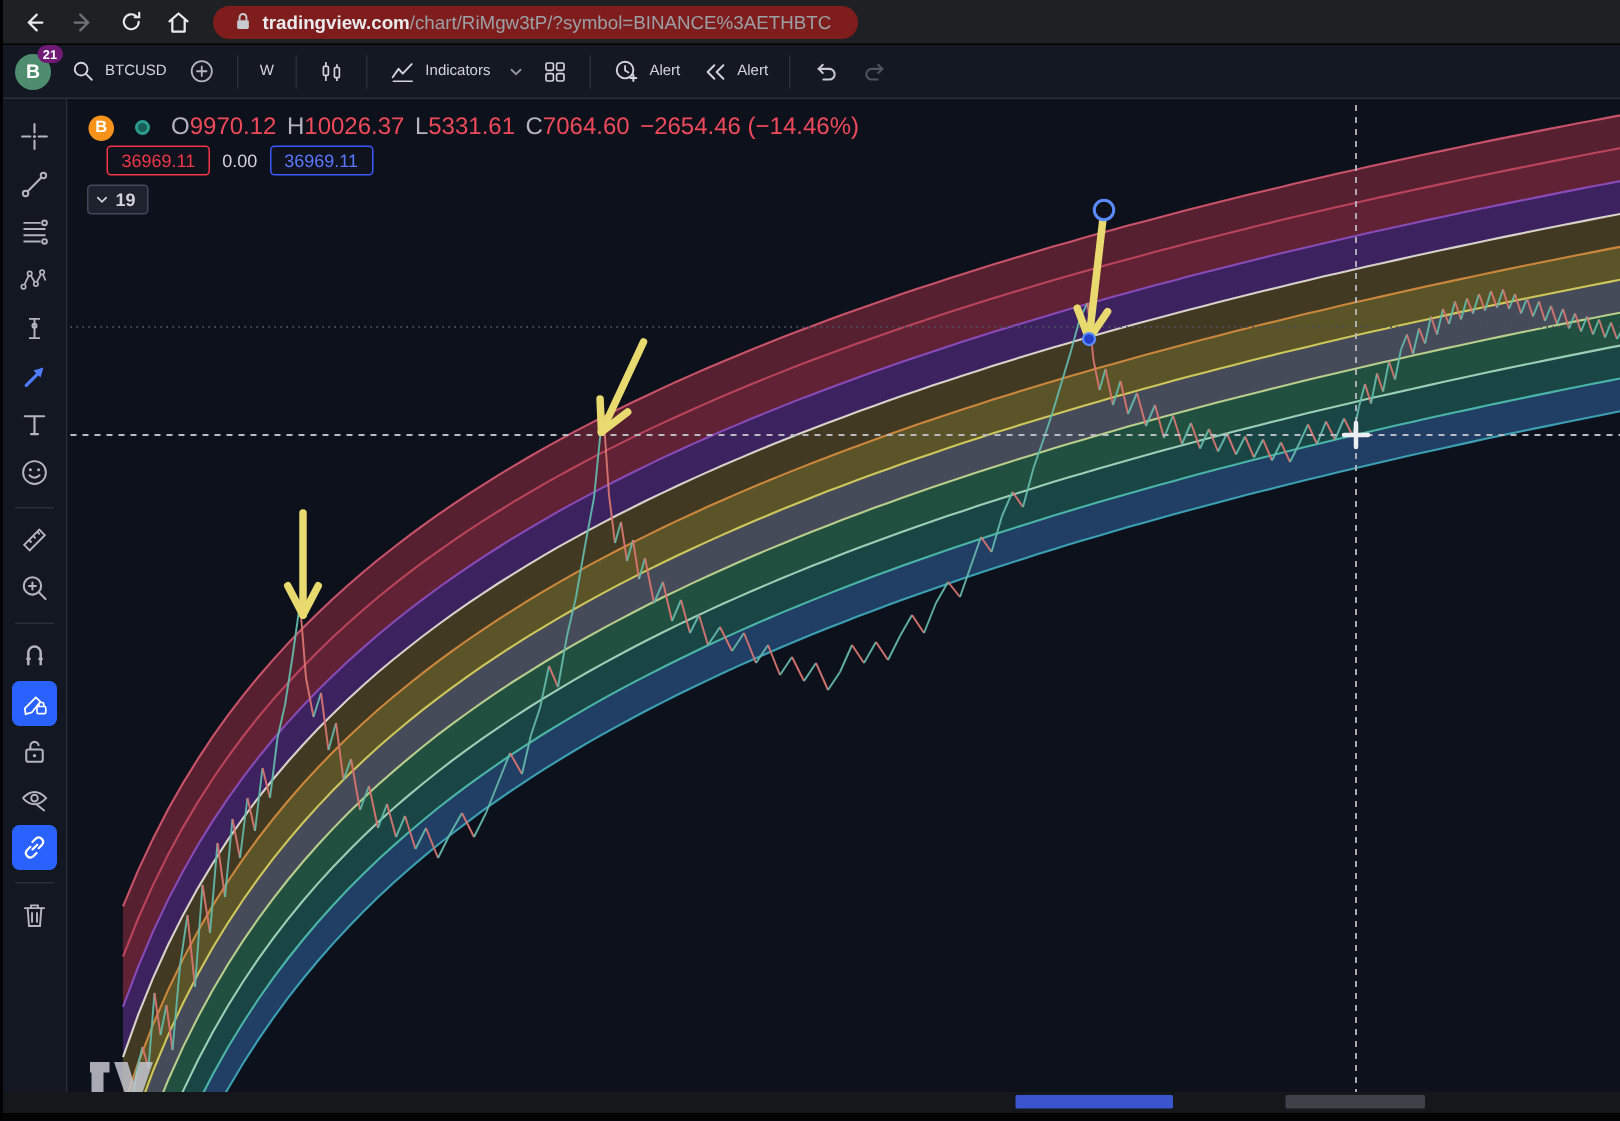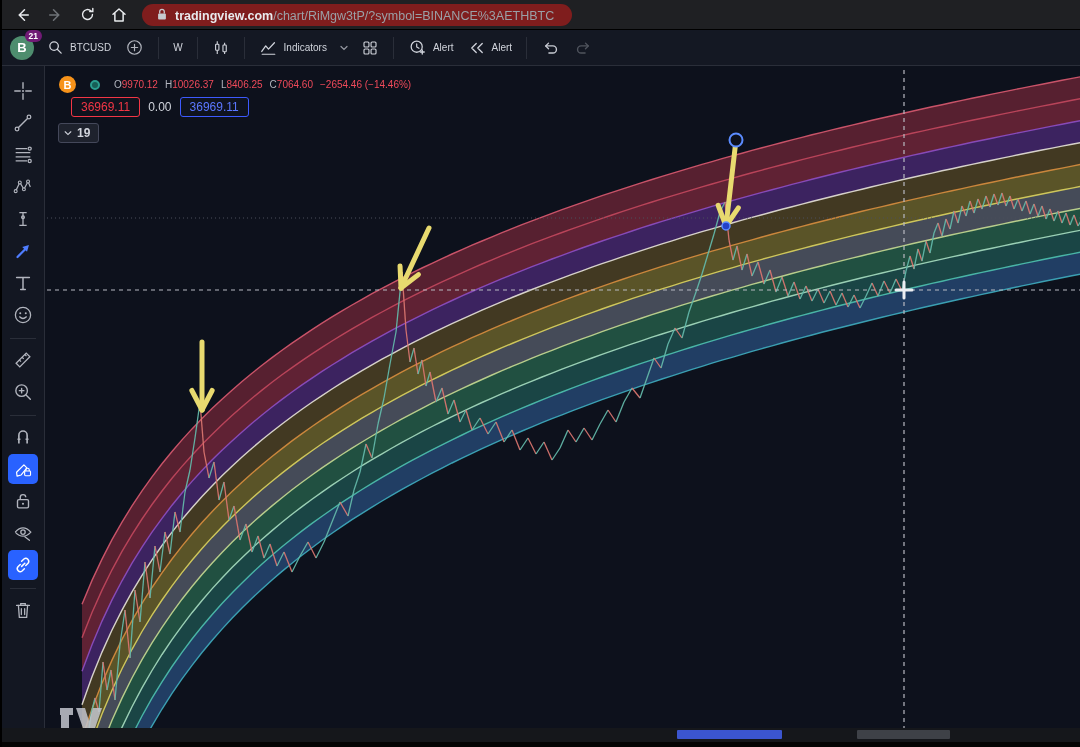--- a/index.html
+++ b/index.html
@@ -28,21 +28,21 @@
   .sbtn.active { background:#2962ff; }
   .sidebar .gsep { width:26px; height:1px; background:#2a2e39; margin:6px 0; }
 
   
   .chart-area { position:absolute; left:43px; top:66px; width:1037px; height:662px; background:#0d111c; }
   #chart-svg { position:absolute; left:0; top:0; }
   .legend-row { position:absolute; left:14px; top:10px; display:flex; align-items:center; gap:8px; z-index:5; }
   .btc-ico { width:17px; height:17px; border-radius:50%; background:#f7931a; color:#fff; font-size:11px; font-weight:bold; display:flex; align-items:center; justify-content:center; }
   .legend-title { color:#d8dbe3; font-size:14px; }
   .status-dot { width:10px; height:10px; border-radius:50%; background:#175e56; border:2px solid #2a9d8f; margin:0 6px; }
-  .ohlc { font-size:10px; display:flex; gap:7px; }
+  .ohlc { font-size:16px; display:flex; gap:7px; }
   .ohlc .lab { color:#b2b5be; }
   .ohlc .val, .ohlc .chg { color:#ef4a5a; }
   .price-row { position:absolute; left:13px; top:31px; display:flex; align-items:center; gap:8px; z-index:5;padding-left:13px; }
   .pbox { font-size:12px; padding:2px 9px; border-radius:3px; background:rgba(16,20,30,0.85); }
   .pbox.red { border:1px solid #f23645; color:#f23645; }
   .pbox.blue { border:1px solid #3d5afe; color:#5b77ff; }
   .pdiff { color:#d1d4dc; font-size:12px; font-weight:normal; }
   .count-chip { position:absolute; left:13px; top:57px; display:flex; align-items:center; gap:4px; background:#1e222d; border:1px solid #44485a; border-radius:3px; padding:2px 8px 2px 4px; color:#d1d4dc; font-size:12px; font-weight:bold; z-index:5; }
 
   
@@ -529,21 +529,21 @@
         <circle cx="734" cy="140" r="6.5" fill="#0d111c" stroke="#5b8cff" stroke-width="2"></circle>
         <circle cx="724" cy="226" r="4" fill="#2440c8" stroke="#5b8cff" stroke-width="1.5"></circle>
       </svg>
 
     <div class="legend-row">
       <span class="btc-ico">B</span>
       <span class="status-dot"></span>
       <span class="ohlc">
         <span><span class="lab">O</span><span class="val">9970.12</span></span>
         <span><span class="lab">H</span><span class="val">10026.37</span></span>
-        <span><span class="lab">L</span><span class="val">8406.25</span></span>
+        <span><span class="lab">L</span><span class="val">5331.61</span></span>
         <span><span class="lab">C</span><span class="val">7064.60</span></span>
         <span class="chg">−2654.46 (−14.46%)</span>
       </span>
     </div>
 
     <div class="price-row">
       <span class="pbox red">36969.11</span>
       <span class="pdiff">0.00</span>
       <span class="pbox blue">36969.11</span>
     </div>

